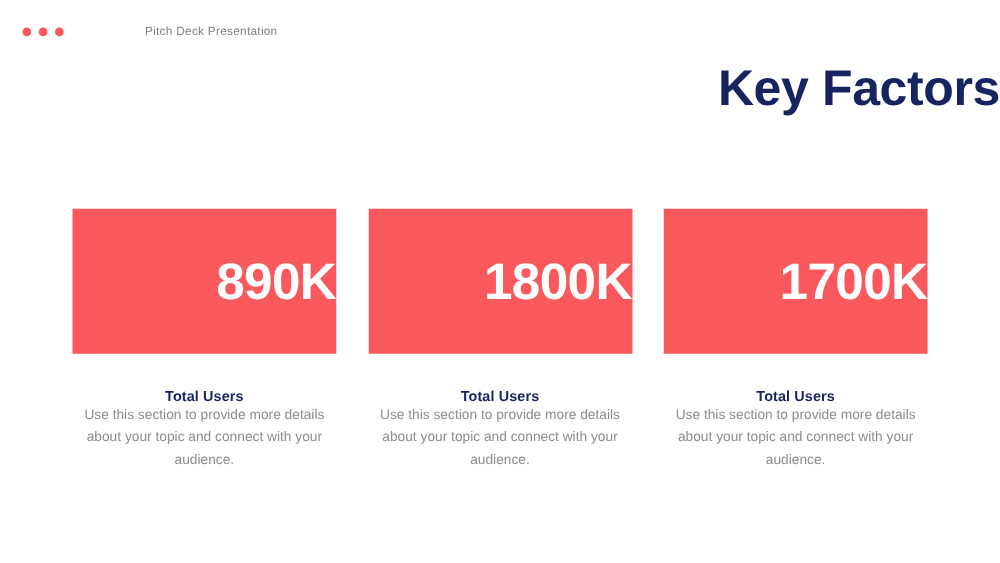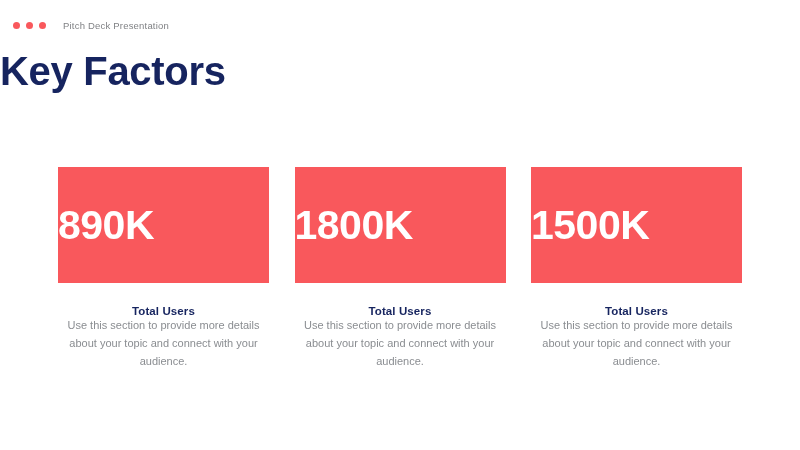--- a/index.html
+++ b/index.html
@@ -18,22 +18,23 @@
 
   
   .titlebar {
     position: absolute;
     top: 0;
     left: 0;
     width: 800px;
     height: 50px;
     display: flex;
     align-items: center;
-    padding-left: 13px;
+    padding-left: 18px;
     box-sizing: border-box;
+    gap: 48px;
   }
   .dots {
     display: flex;
     align-items: center;
     gap: 6px;
   }
   .dot {
     width: 7px;
     height: 7px;
     border-radius: 50%;
@@ -47,21 +48,21 @@
     color: #808285;
     white-space: nowrap;
   }
 
   
   .slide-title {
     position: absolute;
     top: 48px;
     left: 0;
     width: 800px;
-    text-align: left;
+    text-align: right;
     font-size: 40px;
     font-weight: 700;
     letter-spacing: -0.3px;
     color: #16245f;
     line-height: 1.15;
   }
 
   
   .columns {
     position: absolute;
@@ -76,32 +77,32 @@
     display: flex;
     flex-direction: column;
     align-items: center;
   }
   .stat-card {
     width: 211px;
     height: 116px;
     background: #f9585c;
     display: flex;
     align-items: center;
-    justify-content: flex-start;
+    justify-content: flex-end;
     box-sizing: border-box;
   }
   .stat-value {
     color: #ffffff;
     font-size: 41px;
     font-weight: 700;
     letter-spacing: -0.5px;
     line-height: 1;
   }
   .column-label {
-    margin-top: 22px;
+    margin-top: 29px;
     font-size: 11.5px;
     font-weight: 700;
     color: #16245f;
     letter-spacing: 0.1px;
     text-align: center;
   }
   .column-desc {
     width: 200px;
     font-size: 11px;
     line-height: 1.62;
@@ -136,19 +137,19 @@
   <div class="column">
     <div class="stat-card">
       <span class="stat-value">1800K</span>
     </div>
     <div class="column-label">Total Users</div>
     <div class="column-desc">Use this section to provide more details about your topic and connect with your audience.</div>
   </div>
 
   <div class="column">
     <div class="stat-card">
-      <span class="stat-value">1500K</span>
+      <span class="stat-value">1700K</span>
     </div>
     <div class="column-label">Total Users</div>
     <div class="column-desc">Use this section to provide more details about your topic and connect with your audience.</div>
   </div>
 
 </div>
 
 </body></html>

